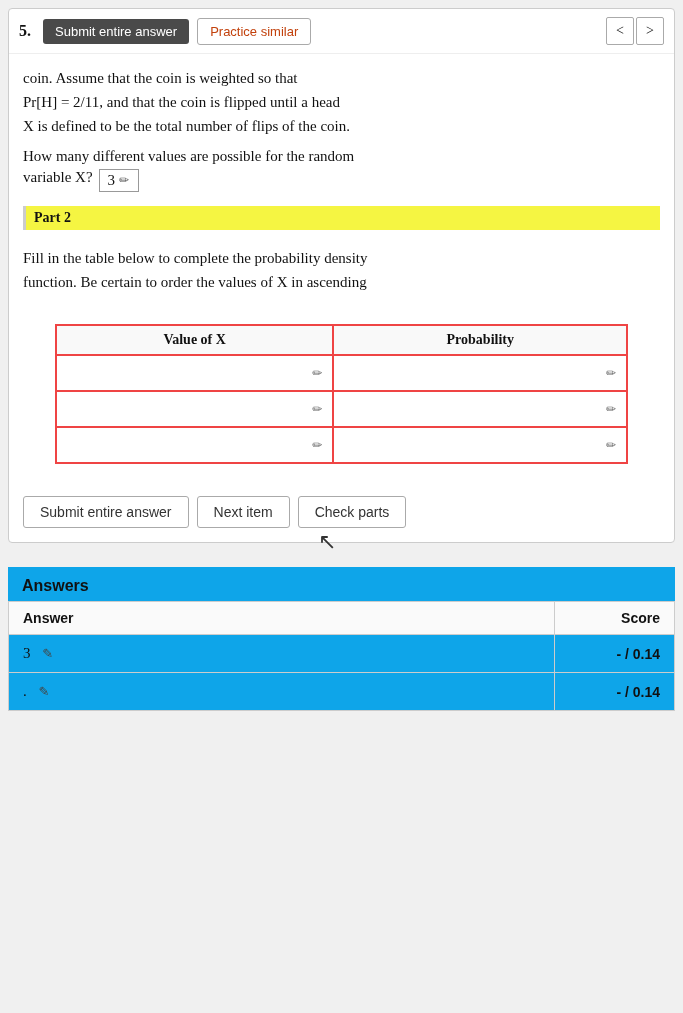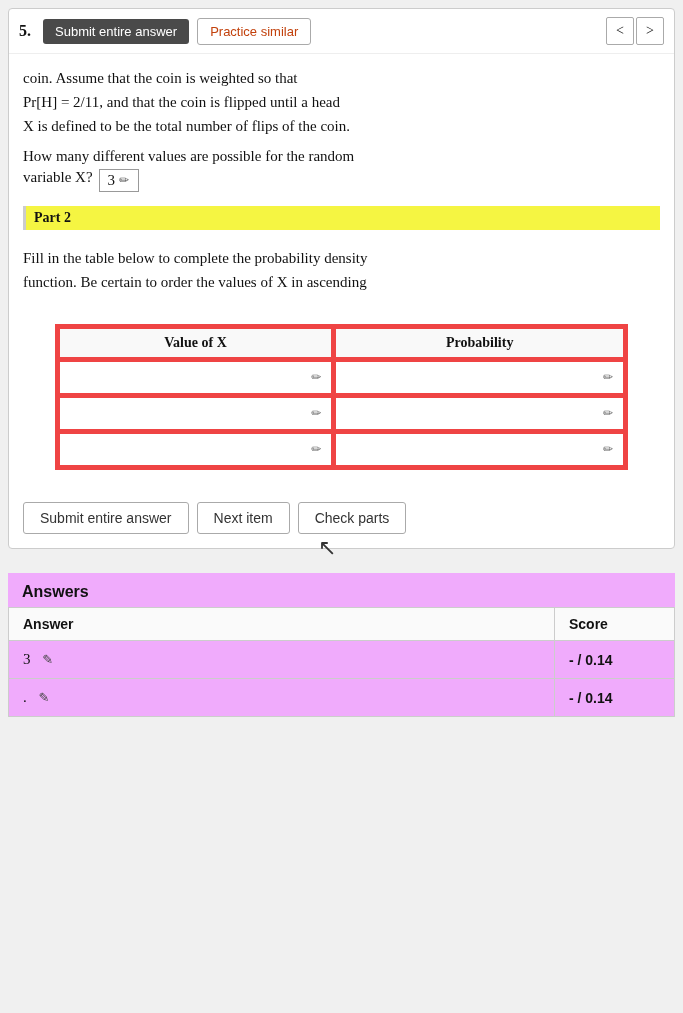--- a/index.html
+++ b/index.html
@@ -132,21 +132,21 @@
     }
 
     
     .pdf-table {
       border-collapse: collapse;
       margin: 0 auto 16px auto;
       width: 90%;
     }
 
     .pdf-table th, .pdf-table td {
-      border: 5px solid #ef4444;
+      border: 2px solid #ef4444;
       padding: 6px 10px;
       text-align: center;
       font-size: 14px;
     }
 
     .pdf-table th {
       font-weight: bold;
       background: #f9f9f9;
     }
 
@@ -180,21 +180,21 @@
       border: 1px solid #aaa;
       padding: 7px 16px;
       border-radius: 3px;
       font-size: 14px;
       cursor: pointer;
       font-family: Arial, sans-serif;
     }
 
     
     .answers-section {
-      background: #f0abfc;
+      background: #0ea5e9;
       margin-top: 24px;
     }
 
     .answers-title {
       font-size: 16px;
       font-weight: bold;
       padding: 10px 14px 6px 14px;
       font-family: Arial, sans-serif;
     }
 
@@ -217,20 +217,21 @@
       border: 1px solid #ccc;
       padding: 10px 14px;
       font-size: 15px;
     }
 
     .answers-table .score-col {
       font-weight: bold;
       font-family: Arial, sans-serif;
       font-size: 14px;
       width: 120px;
+      text-align: right;
     }
 
     .edit-icon {
       font-size: 13px;
       color: #444;
       margin-left: 8px;
     }
   </style>
 </head>
 <body>

